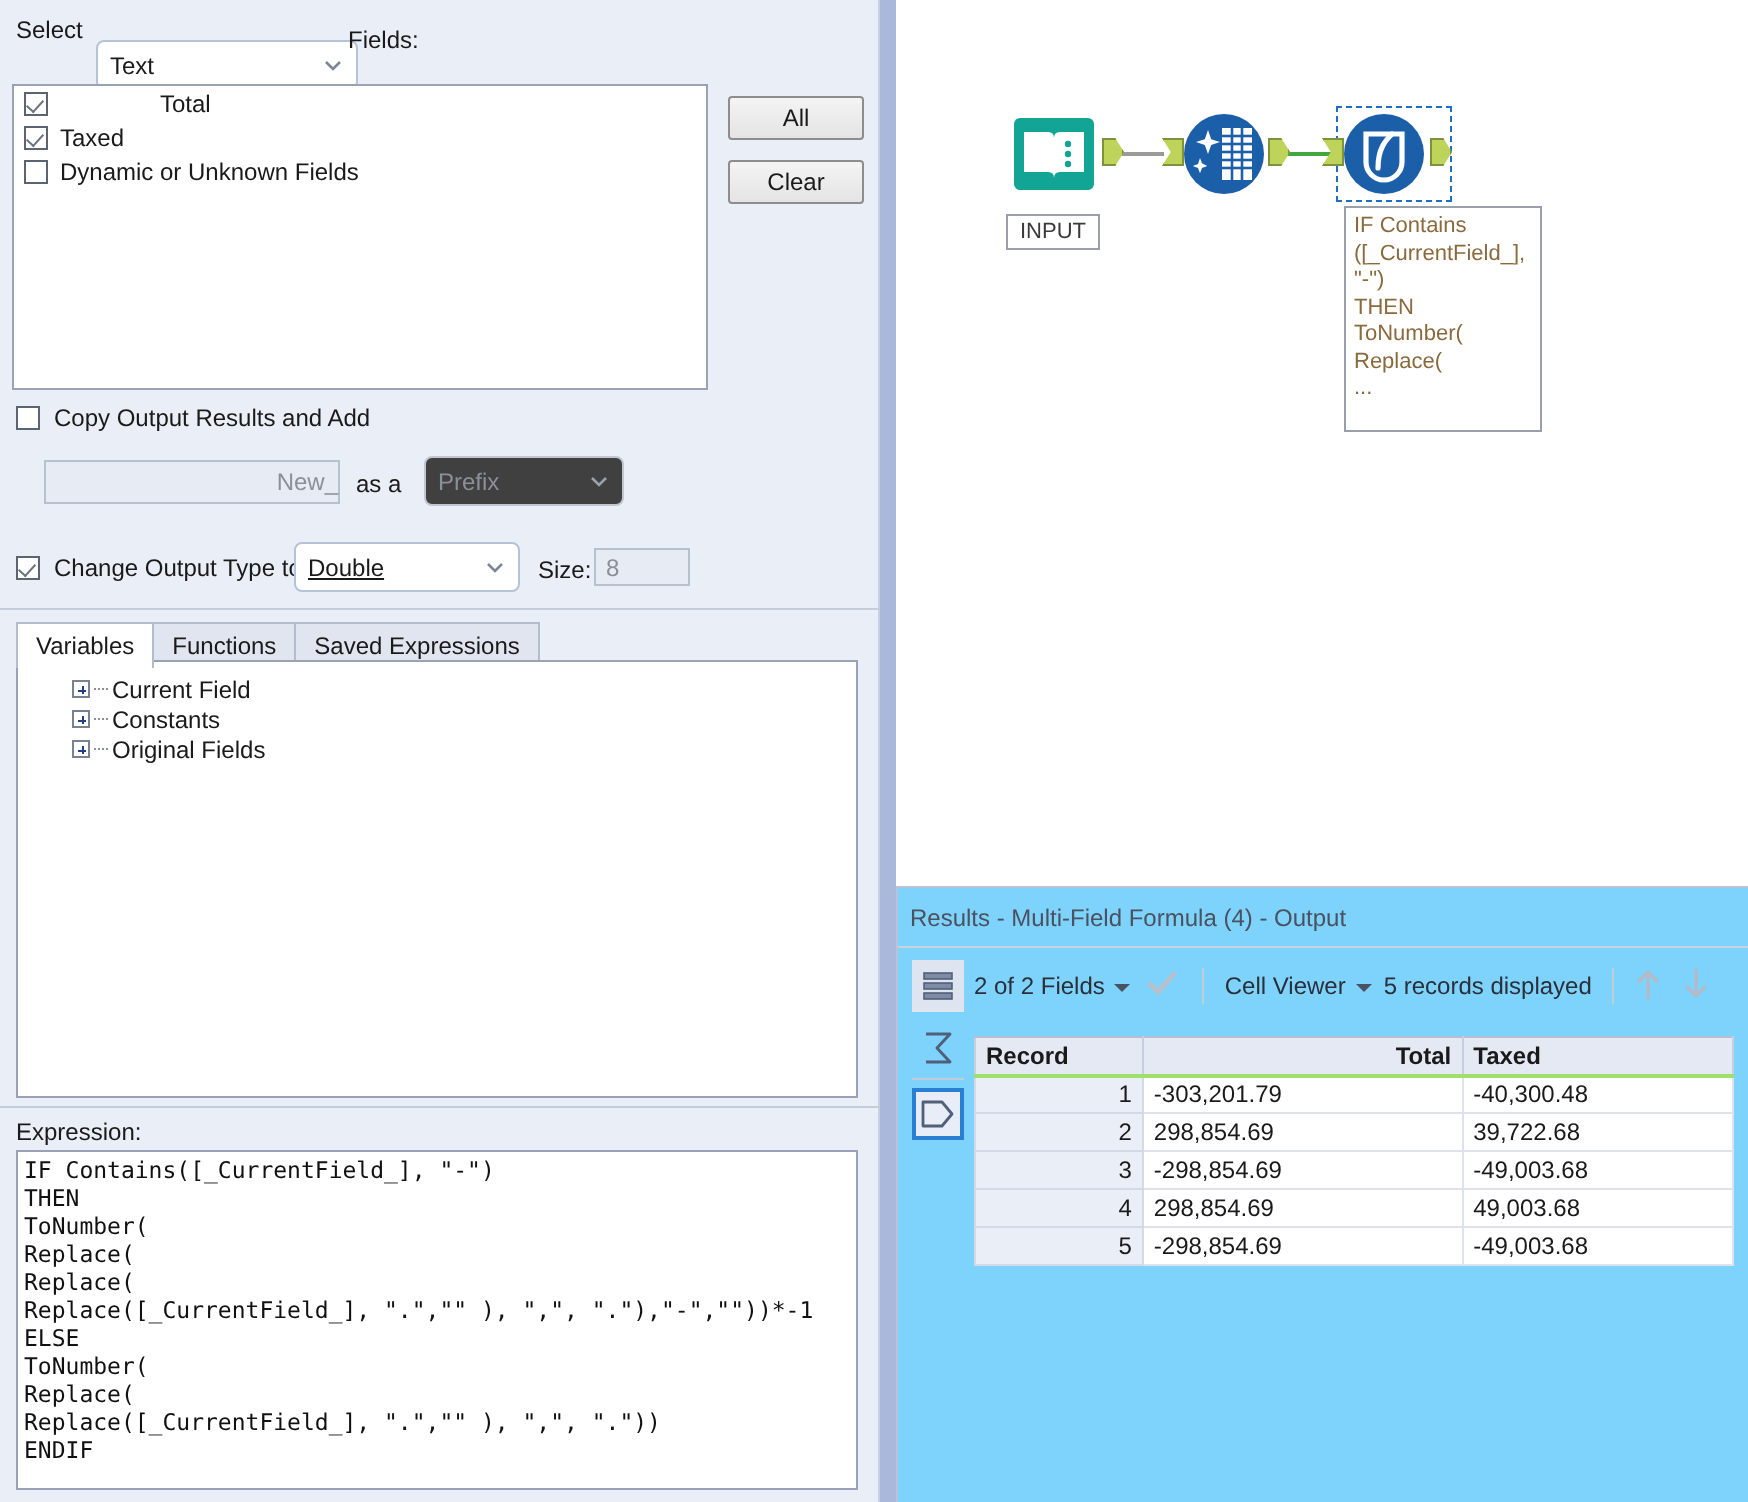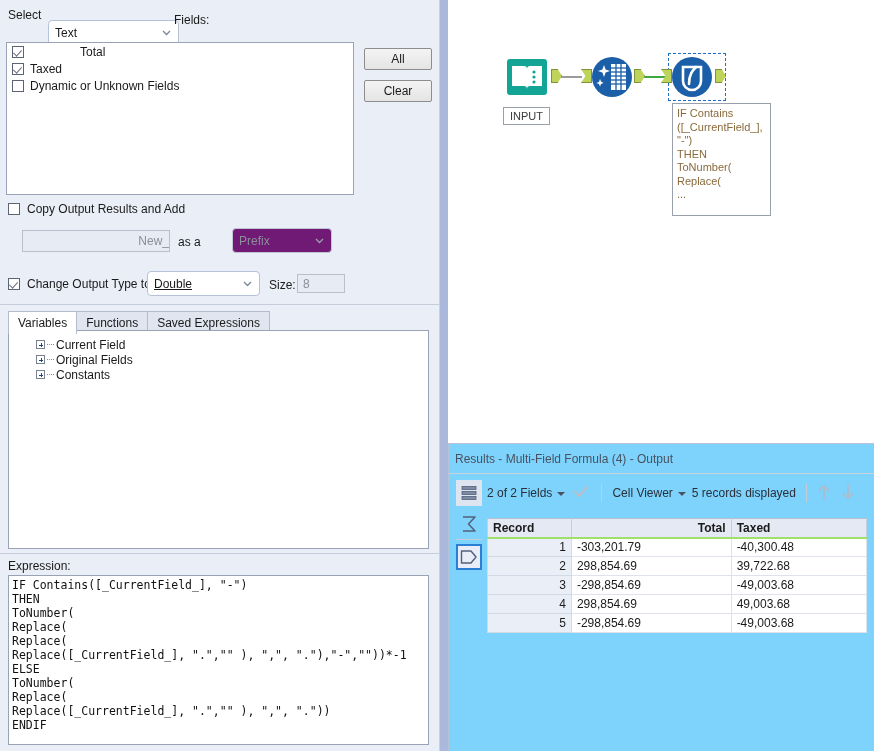--- a/index.html
+++ b/index.html
@@ -31,21 +31,21 @@
     background: #ffffff;
     border: 1px solid #b6c2d8;
     border-radius: 4px;
     height: 25px;
     display: flex; align-items: center;
     padding: 0 6px;
     box-sizing: border-box;
     font-size: 12px;
     color: #1a1a1a;
   }
-  .combo.disabled { background: #701a75; border-color: #c0c6d2; color: #8b8f99; margin-left: 20px; }
+  .combo.disabled { background: #404040; border-color: #c0c6d2; color: #8b8f99; }
   .combo .caret {
     position: absolute; right: 7px; top: 50%;
     width: 9px; height: 9px; margin-top: -5px;
   }
   .caret svg { display: block; }
 
   #select-combo { left: 48px; top: 8px; width: 131px; position: absolute; margin-top: 12px; }
   .lbl-fields { position: absolute; left: 174px; top: 13px; }
 
   #fields-box {
@@ -420,26 +420,26 @@
 
     <div id="tree-box">
       <div class="tree-node">
         <span class="expander"></span>
         <span class="tree-dots"></span>
         <span class="tree-label">Current Field</span>
       </div>
       <div class="tree-node">
         <span class="expander"></span>
         <span class="tree-dots"></span>
-        <span class="tree-label">Original Fields</span>
+        <span class="tree-label">Constants</span>
       </div>
       <div class="tree-node">
         <span class="expander"></span>
         <span class="tree-dots"></span>
-        <span class="tree-label">Constants</span>
+        <span class="tree-label">Original Fields</span>
       </div>
     </div>
 
     <div class="hsep" id="sep2"></div>
 
     <span class="lbl lbl-expression">Expression:</span>
     <div id="expr-box">
       <pre id="expr-text">IF Contains([_CurrentField_], "-")
 THEN
 ToNumber(

